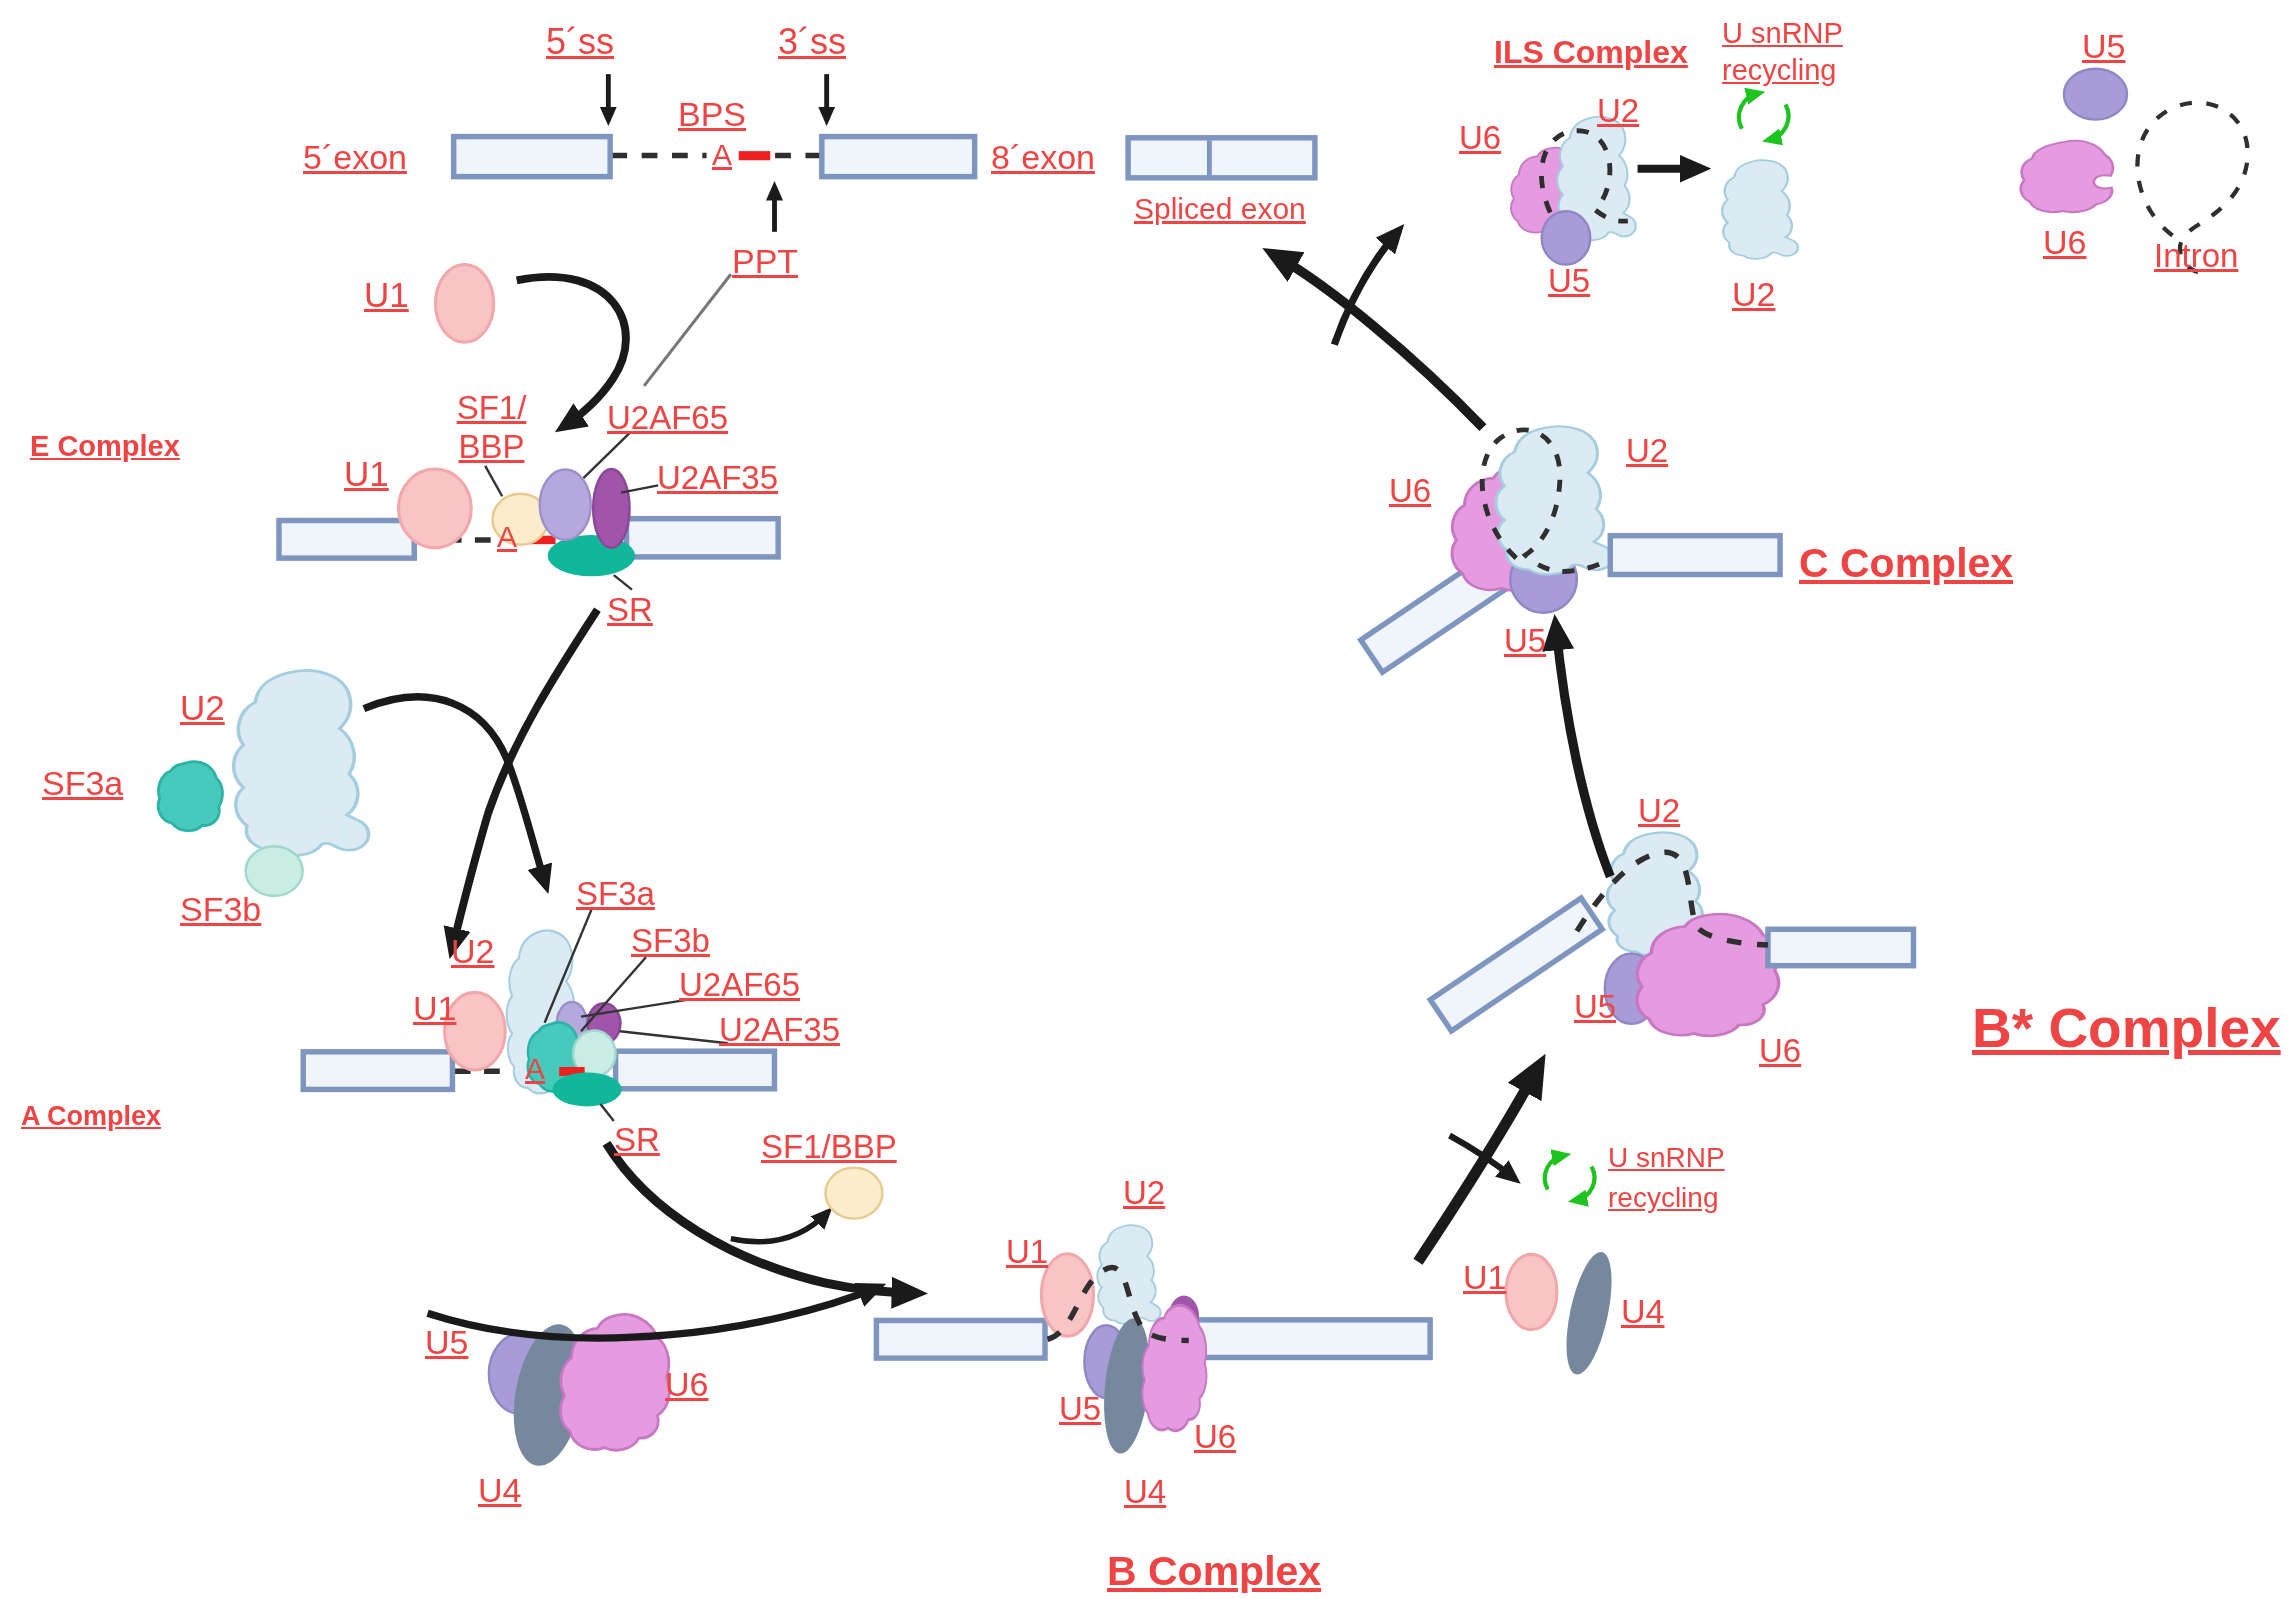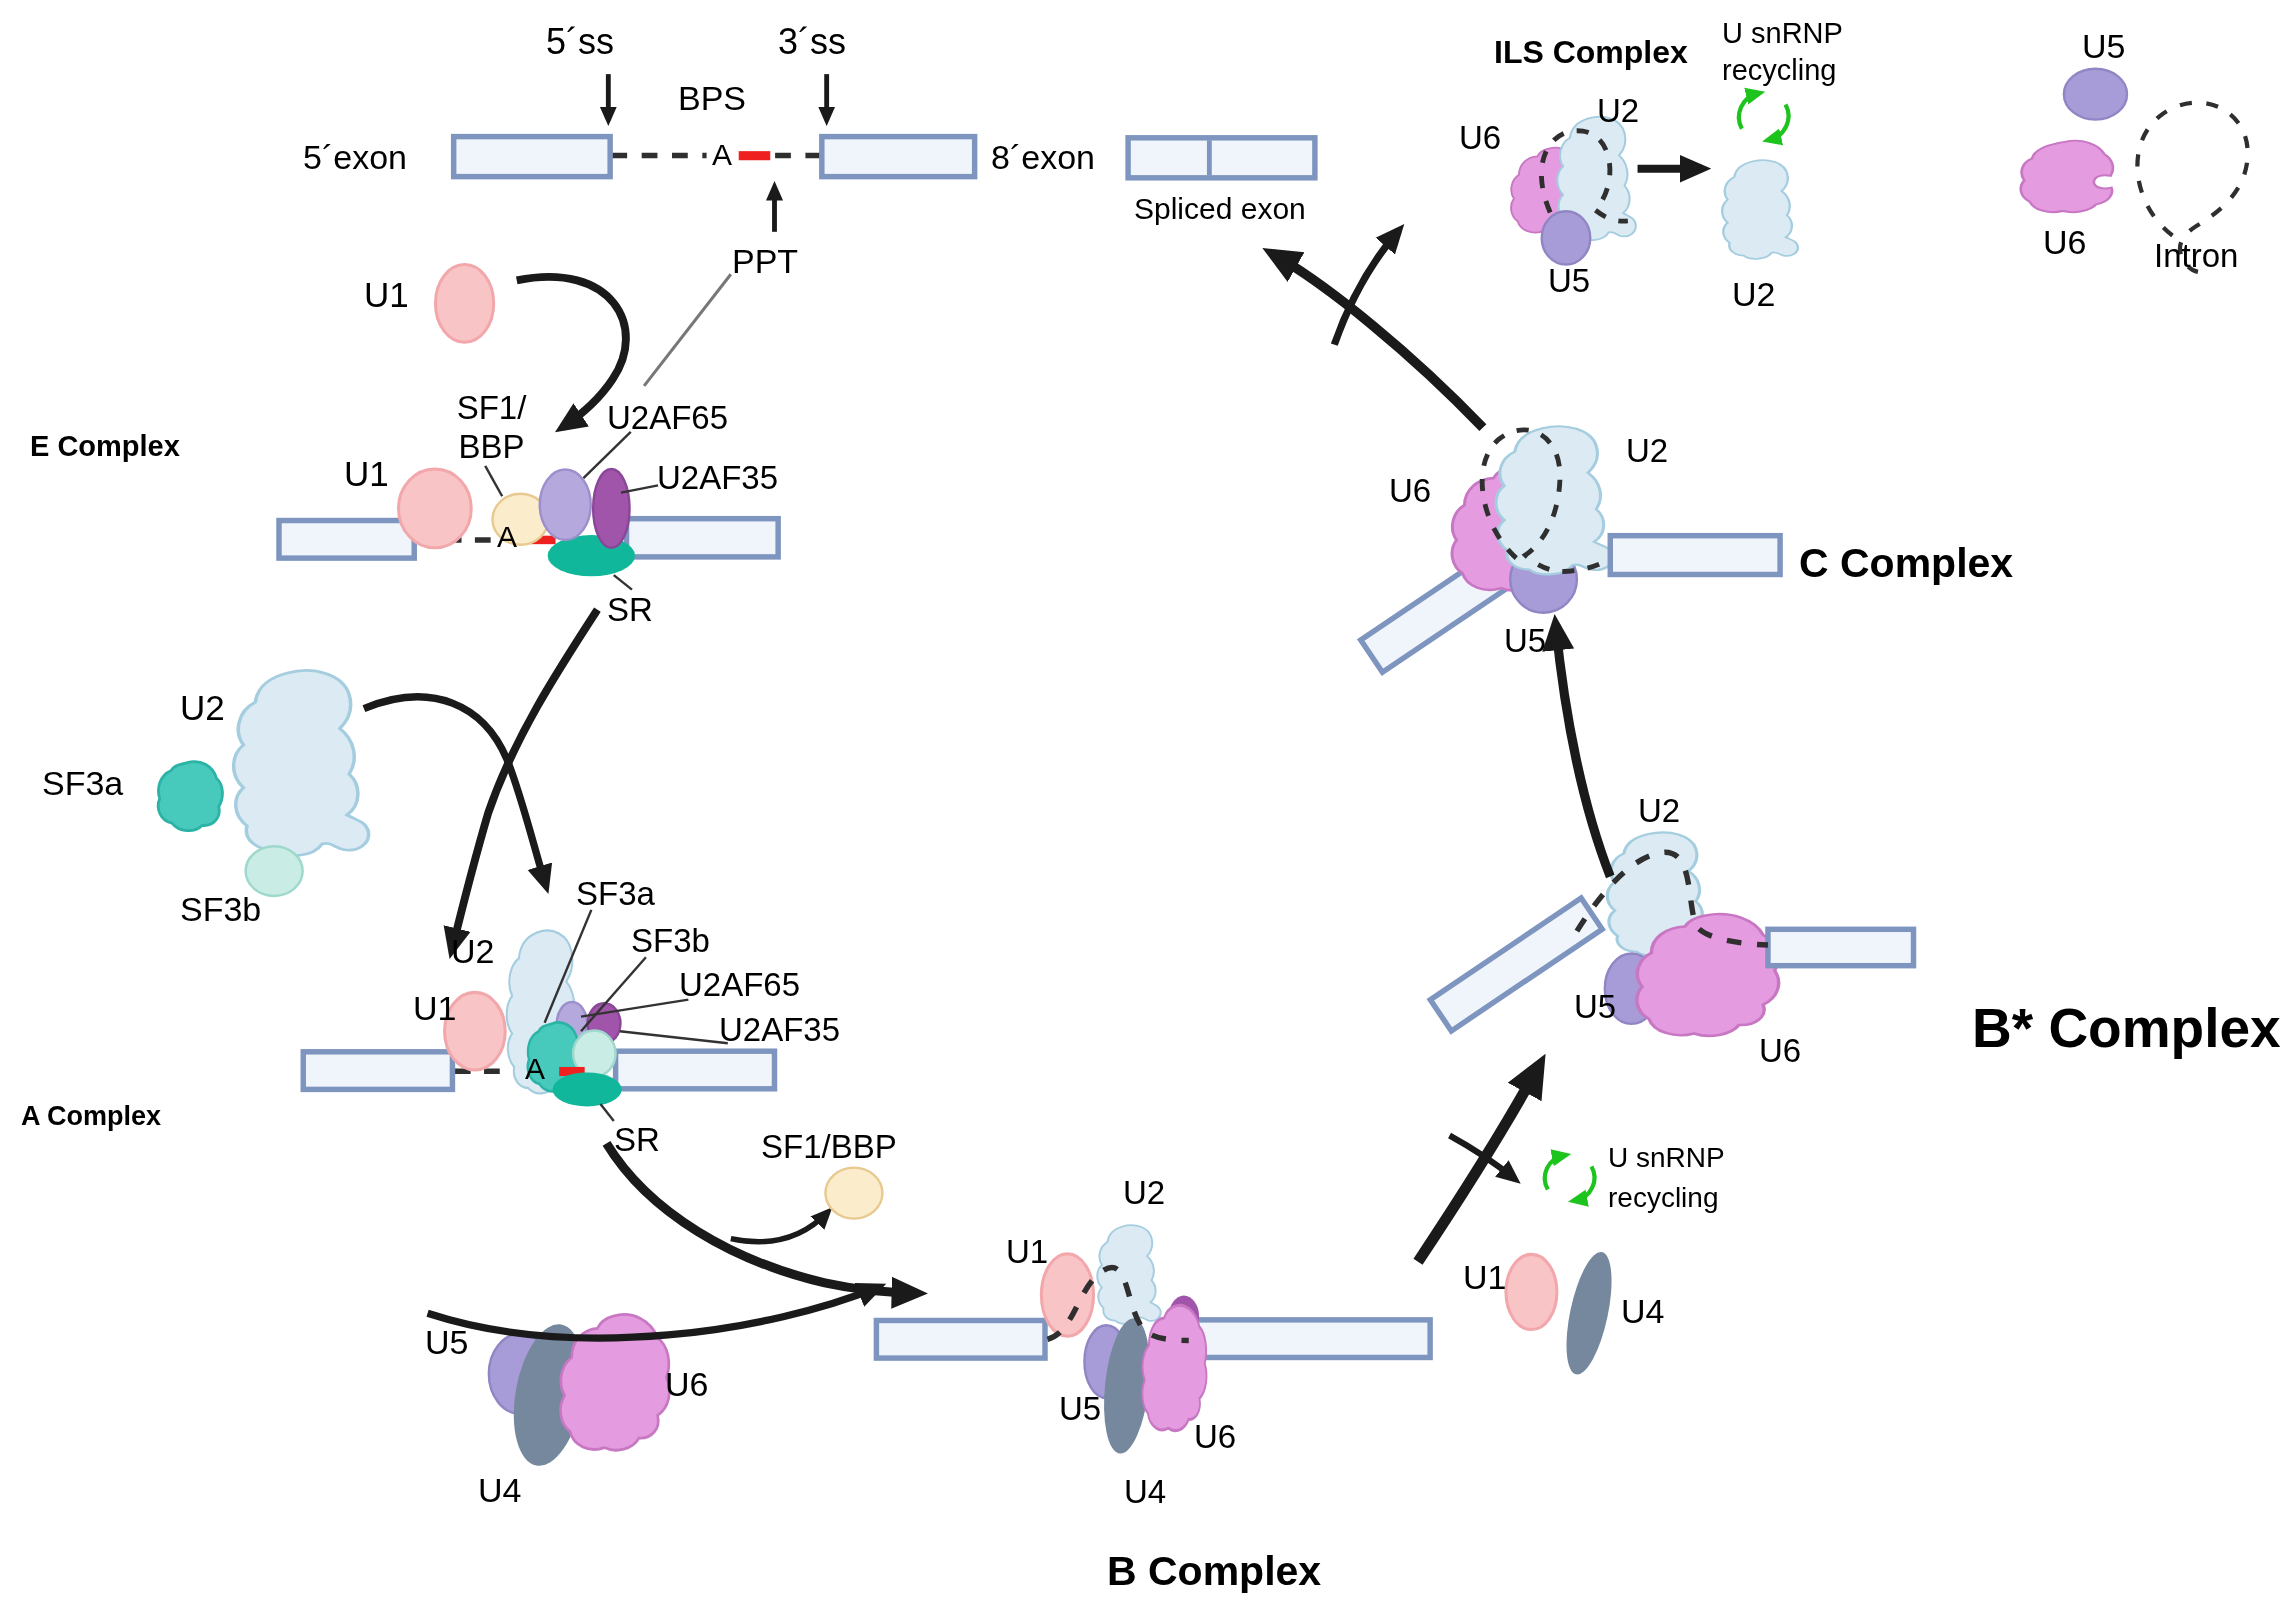--- a/index.html
+++ b/index.html
@@ -6,25 +6,26 @@
   .canvas{
     position:relative;
     width:2295px;height:1599px;
     background:#ffffff;
     font-family:"Liberation Sans", sans-serif;
     overflow:hidden;
   }
   .art{position:absolute;left:0;top:0;}
   .lbl{
     position:absolute;
-    color:#000000;
+    color:#ef4444;
     font-size:33px;
     line-height:1.18;
     white-space:pre-line;
     letter-spacing:0px;
+    text-decoration:underline;
   }
   .title{font-weight:700;font-size:40px;}
   .fs46{font-size:28px;line-height:1.42;}
   .fs48{font-size:29px;line-height:1.30;}
   .fs50{font-size:30px;}
   .fs56{font-size:34px;}
   .fs58{font-size:35px;}
   .fs60{font-size:36px;}
   .ctr{text-align:center;}
 </style>
@@ -189,21 +190,21 @@
     <use href="#p-u6" transform="translate(2395,765) scale(0.82,0.72)" stroke="#c877c3" stroke-width="6" fill="#e59be0"></use>
     <ellipse cx="2545" cy="955" rx="55" ry="55" stroke="#9186c4" stroke-width="4" fill="#a89cd8"></ellipse>
     <use href="#p-u2" transform="translate(2455,700) scale(0.85,0.60)" stroke="#a5cde0" stroke-width="6" fill="#dcebf3"></use>
     <rect x="2655" y="883" width="280" height="64" stroke="#7e95c0" stroke-width="9" fill="#f0f4fb"></rect>
     <path d="M 2500,920 C 2440,865 2425,765 2470,725 C 2515,688 2575,715 2572,790 C 2570,850 2545,895 2515,915 C 2530,930 2550,940 2572,942 C 2592,943 2622,938 2648,925" fill="none" stroke="#2f2f2f" stroke-width="8" stroke-dasharray="20 22"></path>
   </g>
 </svg>
 
 <div class="lbl fs60" style="left:546px;top:20.6px;">5´ss</div>
 <div class="lbl fs60" style="left:778px;top:20.6px;">3´ss</div>
-<div class="lbl fs56" style="left:678px;top:78px;text-align:center;">BPS</div>
+<div class="lbl fs56" style="left:678px;top:94px;text-align:center;">BPS</div>
 <div class="lbl fs56" style="left:303px;top:137px;">5´exon</div>
 <div class="lbl fs50" style="left:712px;top:137px;">A</div>
 <div class="lbl fs56" style="left:991px;top:137px;">8´exon</div>
 <div class="lbl fs56" style="left:732px;top:241px;">PPT</div>
 <div class="lbl fs50" style="left:1134px;top:191px;">Spliced exon</div>
 
 <div class="lbl title" style="left:1494px;top:34px;font-size:32px;">ILS Complex</div>
 <div class="lbl fs48" style="left:1722px;top:14.6px;">U snRNP
 recycling</div>
 <div class="lbl fs56" style="left:2082px;top:25.5px;">U5</div>

